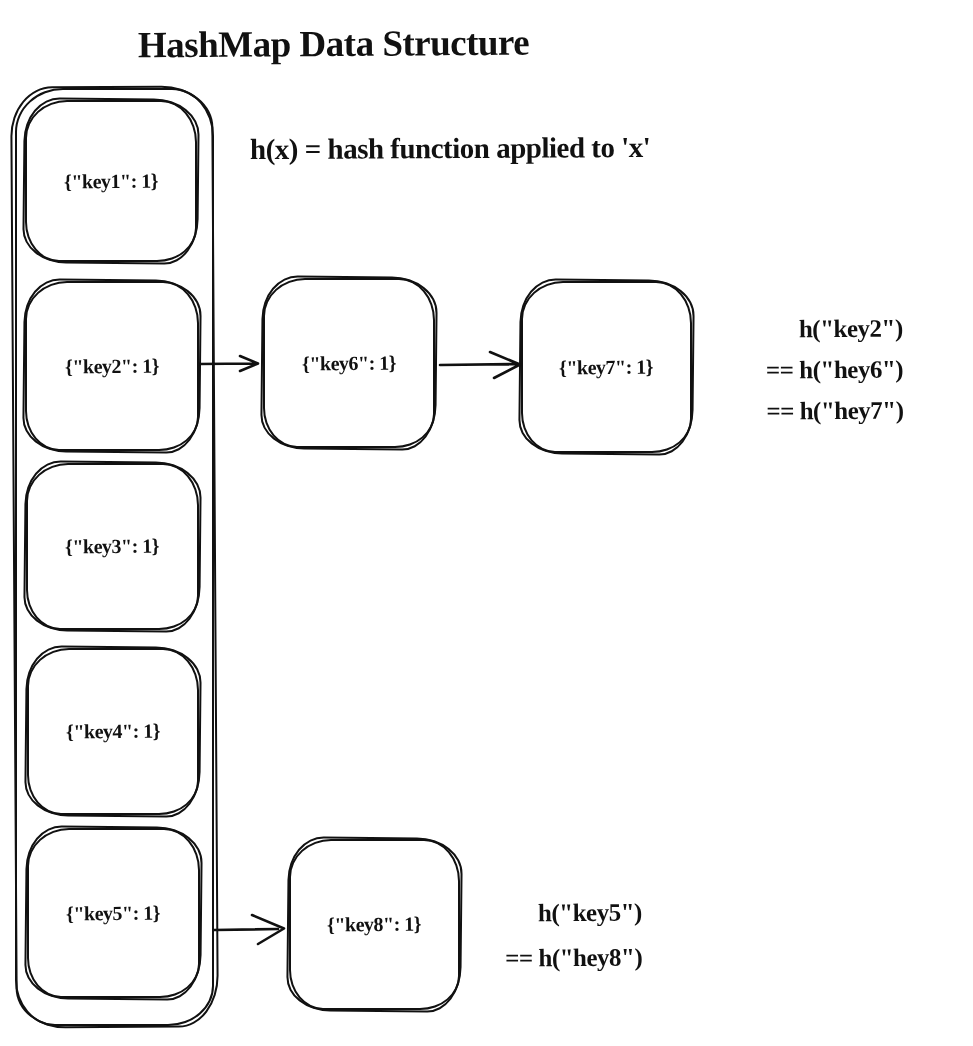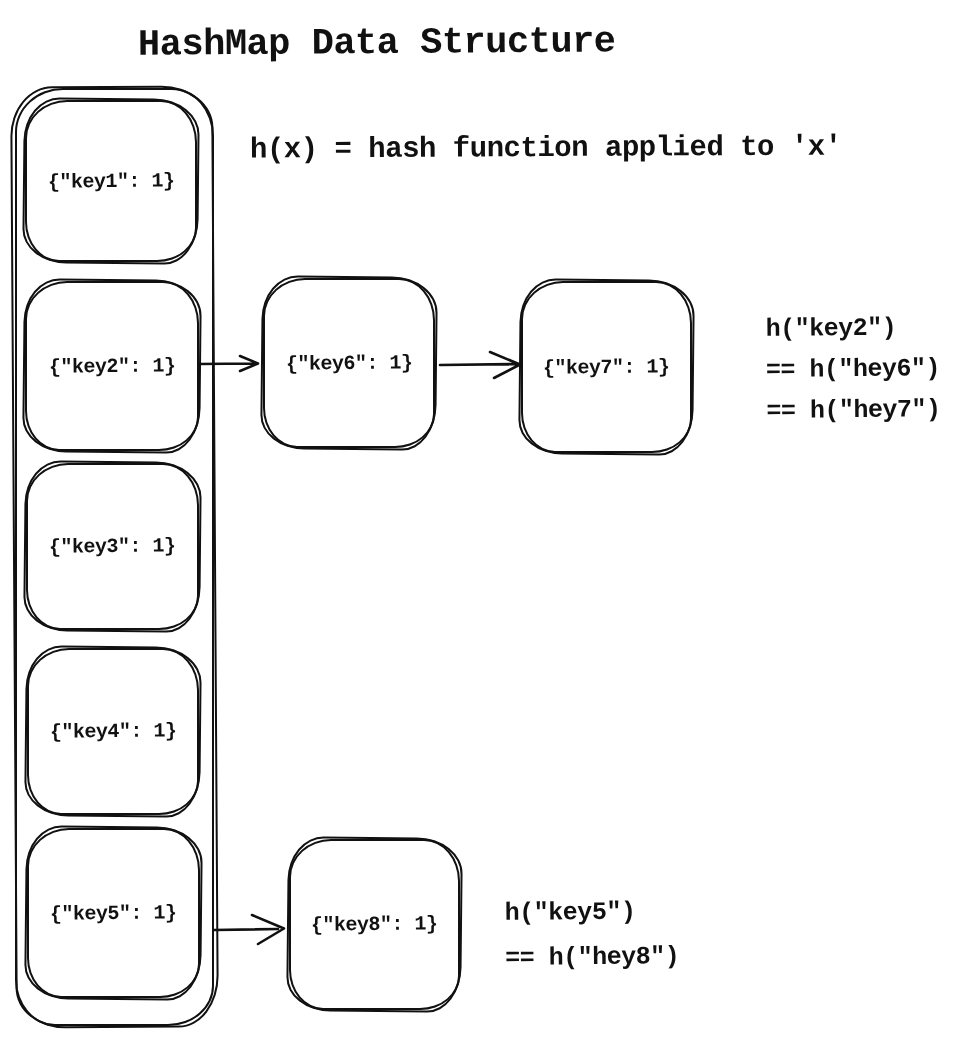--- a/index.html
+++ b/index.html
@@ -5,23 +5,24 @@
   :root{
     --ink:#111111;
     --bg:#ffffff;
   }
   html,body{margin:0;padding:0;background:var(--bg);}
   .canvas{
     position:relative;
     width:973px;
     height:1046px;
     background:var(--bg);
-    font-family:Liberation Mono, monospace;
+    font-family:Liberation Serif, serif;
     color:var(--ink);
     overflow:hidden;
+    text-align:right;
   }
   .hand{
     font-weight:bold;
     letter-spacing:-0.5px;
     white-space:nowrap;
     color:var(--ink);
   }
   .title{
     position:absolute;
     left:138px; top:22px;

